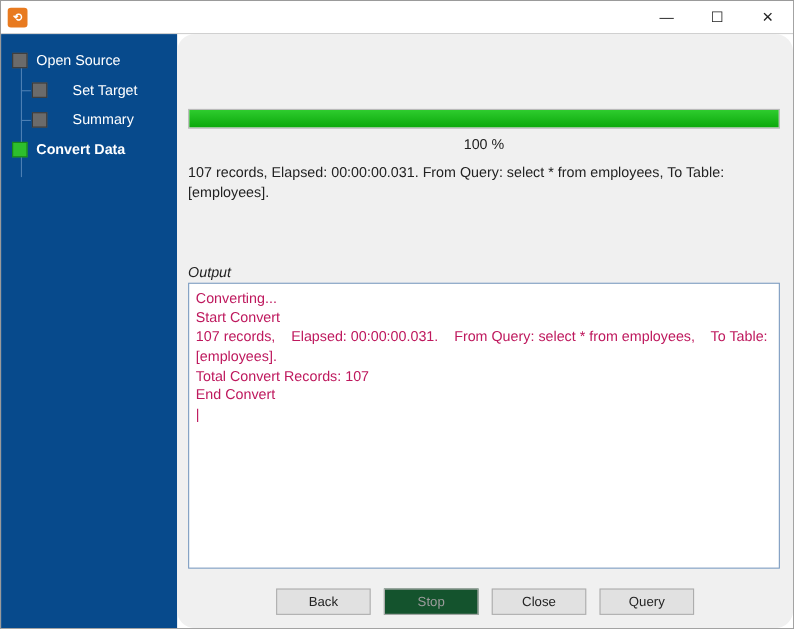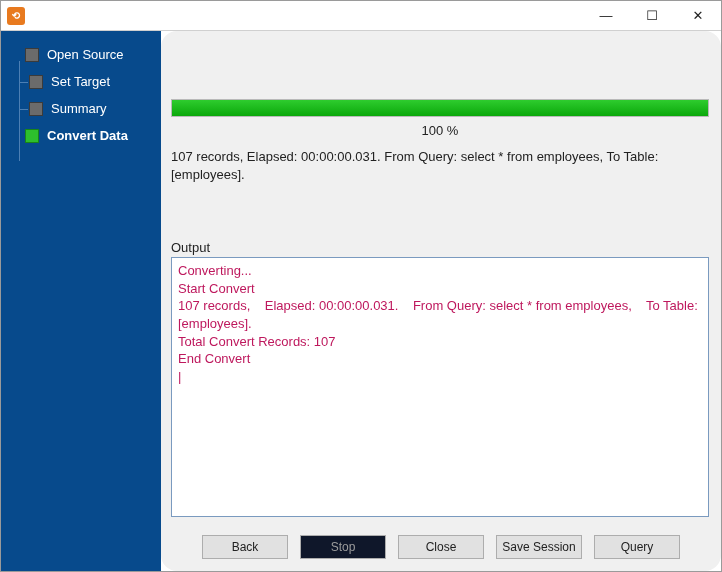--- a/index.html
+++ b/index.html
@@ -73,22 +73,22 @@
     }
     .nav-item {
       display: flex;
       align-items: center;
       color: #fff;
       font-size: 13px;
       padding: 6px 0;
       position: relative;
       cursor: default;
     }
-    .nav-item.child { padding-left: 28px; }
-    .nav-item.top { padding-left: 24px; }
+    .nav-item.child { padding-left: 28px; gap: 15px; }
+    .nav-item.top { padding-left: 10px; }
     .nav-item.child::before {
       content: "";
       position: absolute;
       left: 18px;
       top: 50%;
       width: 9px;
       height: 1px;
       background: #4c7fb4;
     }
     .nav-box {
@@ -144,20 +144,21 @@
       font-size: 13px;
       color: #222;
       padding: 6px 0 0 0;
       line-height: 1.4;
     }
     .gap { height: 56px; }
     .output-label {
       font-size: 13px;
       color: #222;
       margin-bottom: 2px;
+      font-style: italic;
     }
     .output-box {
       flex: 1;
       background: #fff;
       border: 1px solid #7a9abf;
       padding: 4px 6px;
       font-size: 13px;
       color: #be185d;
       line-height: 1.35;
       white-space: pre-wrap;
@@ -177,21 +178,21 @@
       border: 1px solid #adadad;
       font-size: 12px;
       color: #222;
       display: flex;
       align-items: center;
       justify-content: center;
       cursor: default;
     }
     .btn.disabled {
       color: #9c9c9c;
-      background: #0f172a;
+      background: #14532d;
     }
   </style>
 </head>
 <body>
 
 <div class="titlebar">
   <div class="title-left">
     <div class="app-icon">⟲</div>
   </div>
   <div class="win-buttons">
@@ -248,17 +249,16 @@
 [employees].
 Total Convert Records: 107
 End Convert
 |</div>
     </div>
 
     <div class="button-row">
       <div class="btn">Back</div>
       <div class="btn disabled">Stop</div>
       <div class="btn">Close</div>
-      <div class="btn">Save Session</div>
       <div class="btn">Query</div>
     </div>
   </div>
 </div>
 
 </body></html>

